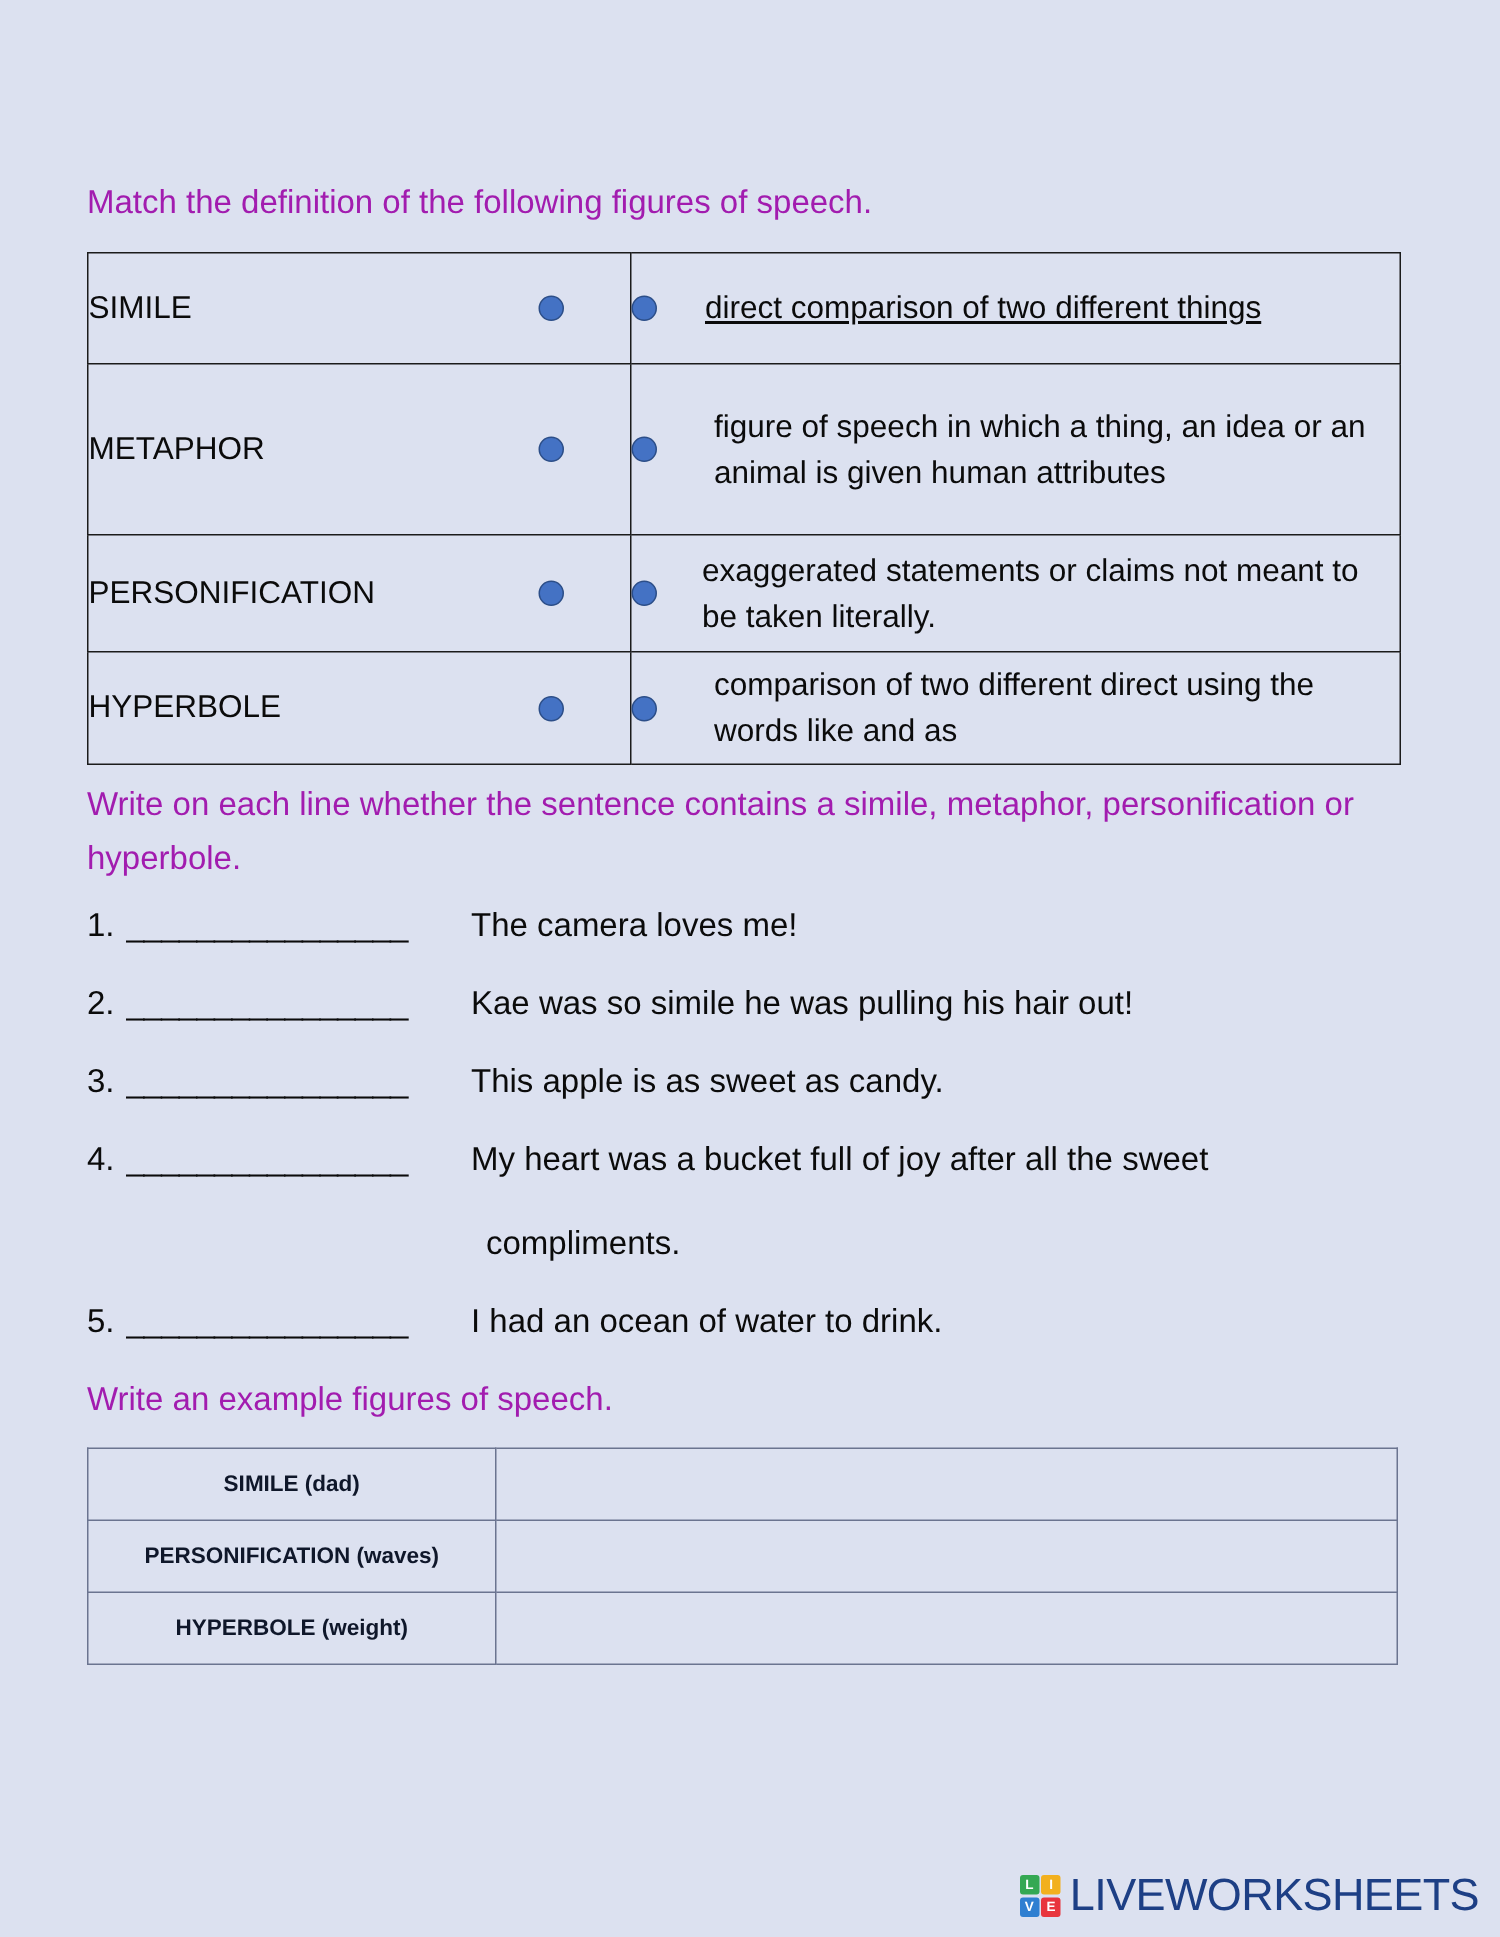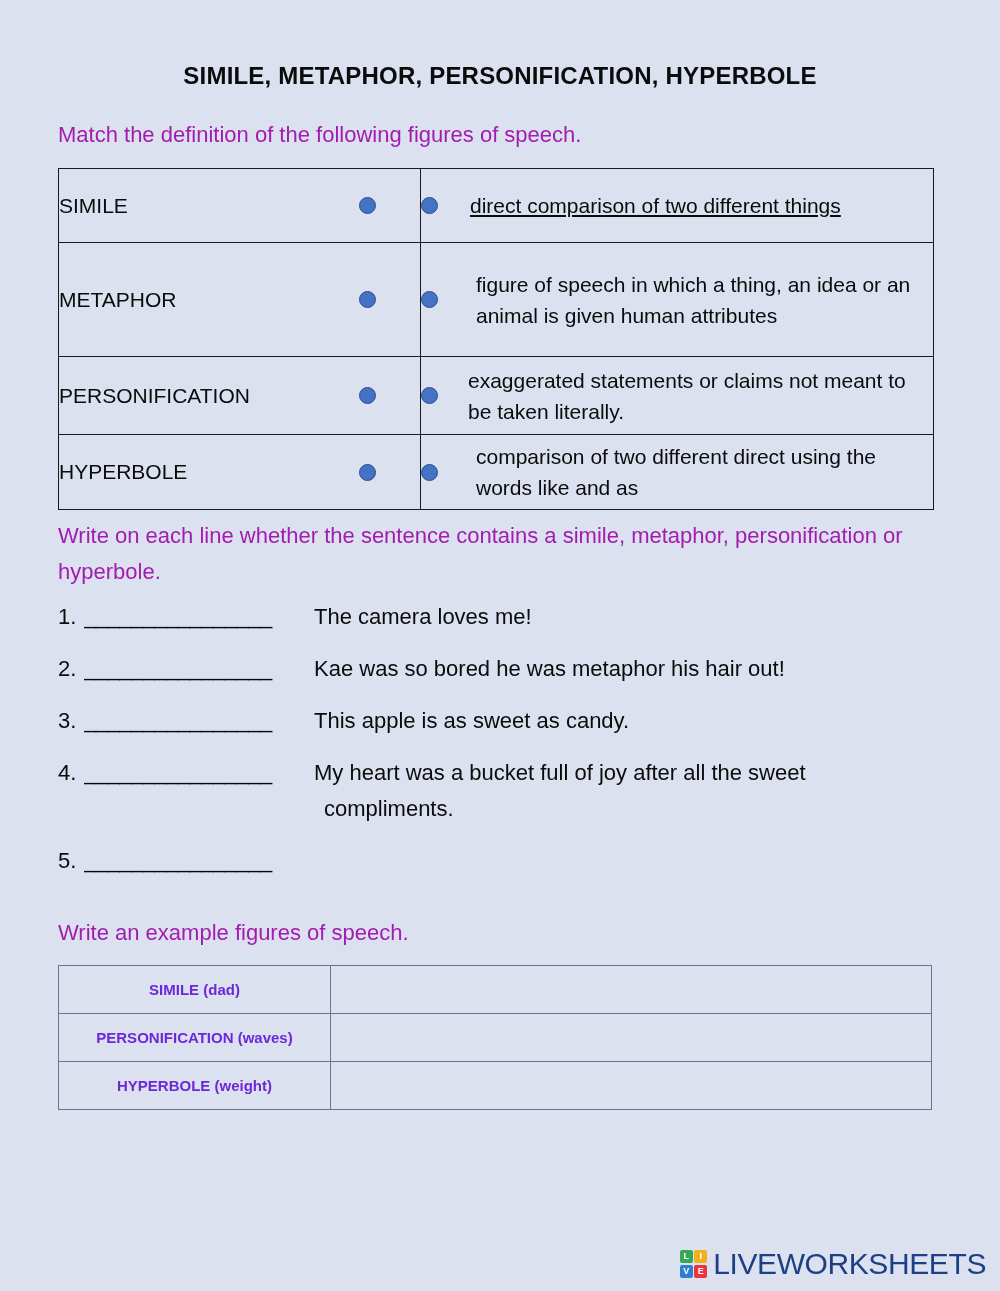--- a/index.html
+++ b/index.html
@@ -134,21 +134,21 @@
     overflow: hidden;
     white-space: nowrap;
   }
   .s-text {
     flex: 1 1 auto;
     padding-left: 2px;
   }
   .s-text .cont {
     display: block;
     padding-left: 10px;
-    margin-top: 2px;
+    margin-top: 22px;
   }
 
   
   .example-table {
     position: absolute;
     left: 58px;
     top: 965px;
     width: 874px;
     border-collapse: collapse;
     table-layout: fixed;
@@ -156,21 +156,21 @@
   .example-table td {
     border: 1.6px solid #6b7490;
     height: 48px;
     padding: 0 8px;
   }
   .ex-label {
     width: 272px;
     text-align: center;
     font-size: 15px;
     font-weight: bold;
-    color: #6d28d9;
+    color: #0f172a;
   }
   .ex-answer {
     background: #dce1f0;
   }
 
   
   .lw-logo {
     position: absolute;
     right: 14px;
     bottom: 10px;
@@ -203,21 +203,20 @@
     font-weight: normal;
     color: #1d3f85;
     letter-spacing: -0.4px;
   }
 </style>
 </head>
 <body>
 
 <div class="page">
 
-  <div class="title">SIMILE, METAPHOR, PERSONIFICATION, HYPERBOLE</div>
 
   <div class="instruction" id="instr-match">Match the definition of the following figures of speech.</div>
 
   <table class="match-table">
     <tbody>
       <tr class="r1">
         <td class="term-cell">
           <div class="term-inner">
             <span class="term-label">SIMILE</span>
             <span class="dot dot-term"></span>
@@ -279,38 +278,39 @@
 
   <div class="sentence-list">
     <div class="sentence-row">
       <span class="s-num">1.</span>
       <span class="s-blank">________________</span>
       <span class="s-text">The camera loves me!</span>
     </div>
     <div class="sentence-row">
       <span class="s-num">2.</span>
       <span class="s-blank">________________</span>
-      <span class="s-text">Kae was so bored he was metaphor his hair out!</span>
+      <span class="s-text">Kae was so simile he was pulling his hair out!</span>
     </div>
     <div class="sentence-row">
       <span class="s-num">3.</span>
       <span class="s-blank">________________</span>
       <span class="s-text">This apple is as sweet as candy.</span>
     </div>
     <div class="sentence-row">
       <span class="s-num">4.</span>
       <span class="s-blank">________________</span>
       <span class="s-text">
         <span>My heart was a bucket full of joy after all the sweet</span>
         <span class="cont">compliments.</span>
       </span>
     </div>
     <div class="sentence-row">
       <span class="s-num">5.</span>
       <span class="s-blank">________________</span>
+      <span class="s-text">I had an ocean of water to drink.</span>
     </div>
   </div>
 
   <div class="instruction" id="instr-example">Write an example figures of speech.</div>
 
   <table class="example-table">
     <tbody>
       <tr>
         <td class="ex-label">SIMILE (dad)</td>
         <td class="ex-answer"></td>

